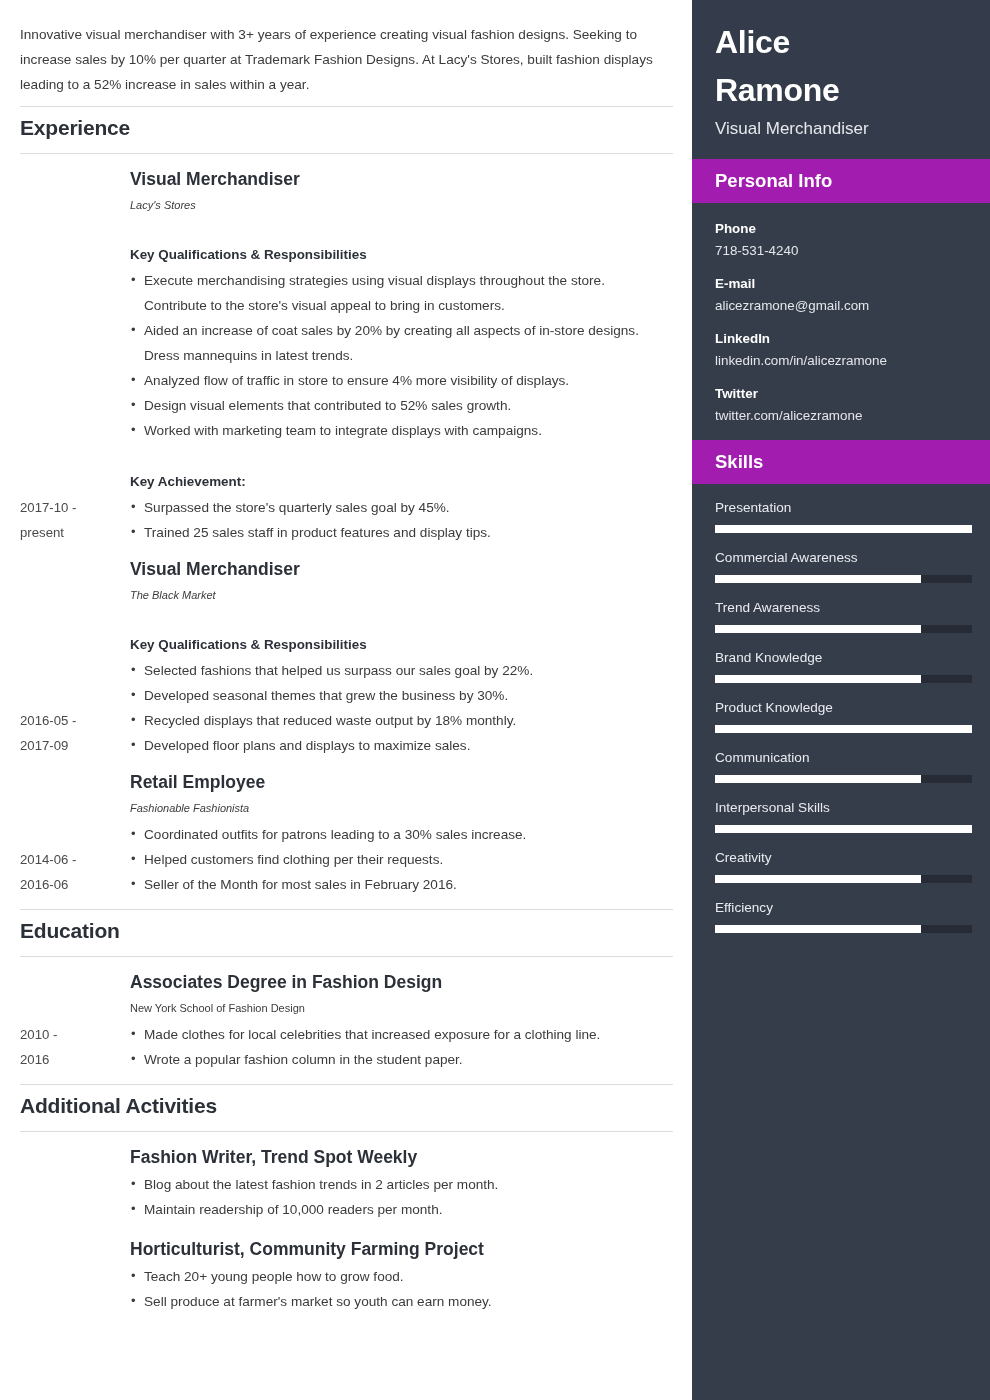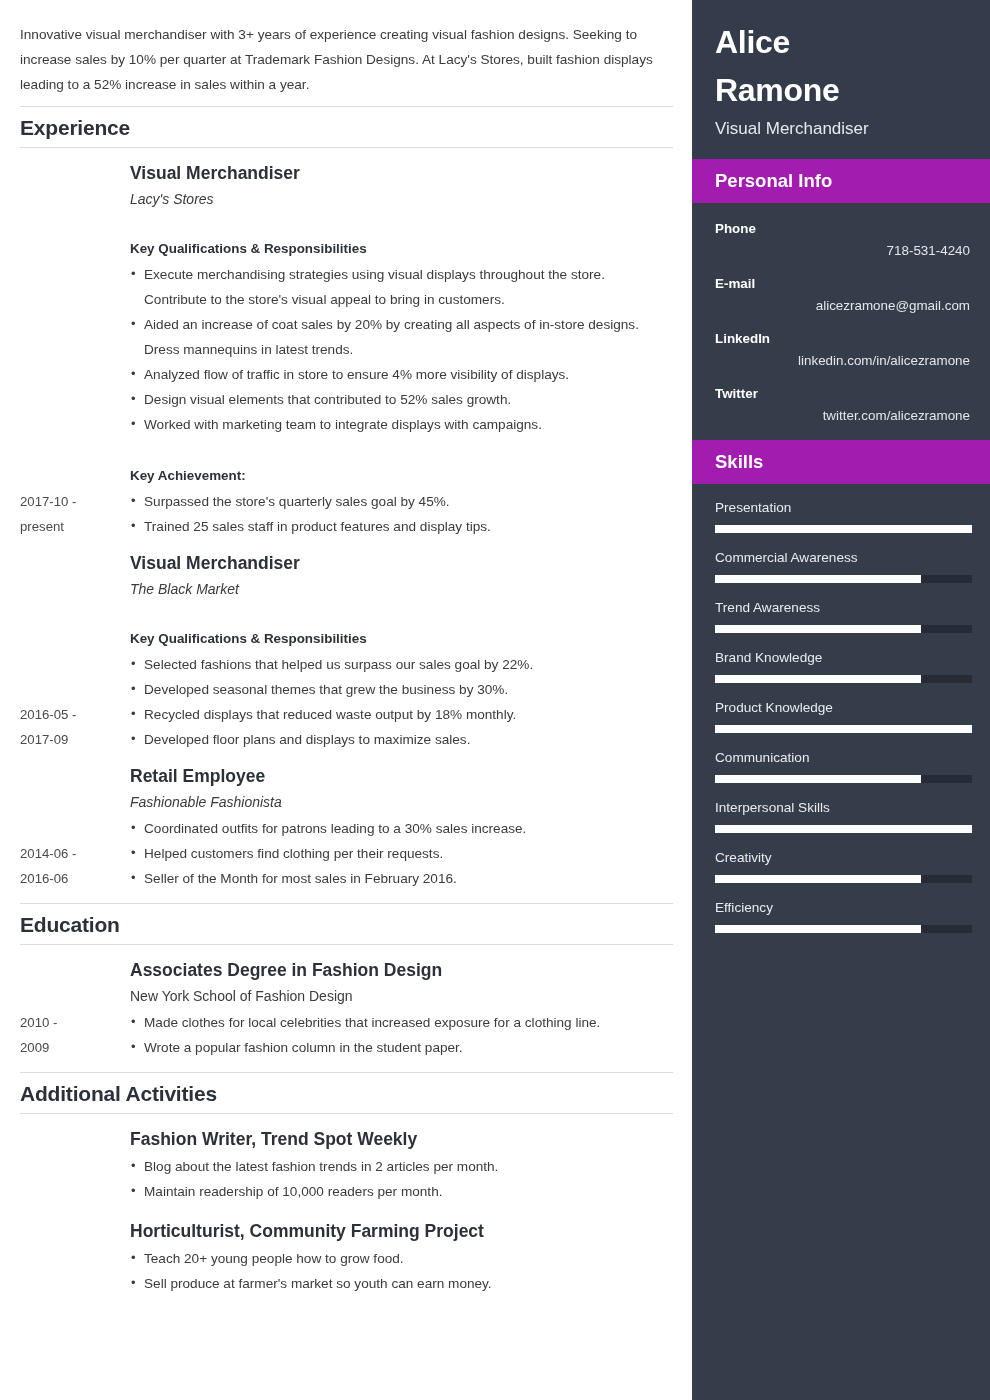--- a/index.html
+++ b/index.html
@@ -29,21 +29,21 @@
     line-height: 25px;
     color: #3b3b3b;
     padding-right: 4px;
     margin-bottom: 9px;
   }
 
   .section { margin-bottom: 0; }
   .section-head {
     border-top: 1px solid #dcdcdc;
     border-bottom: 1px solid #dcdcdc;
-    padding: 9px 0 7px 0;
+    padding: 9px 0 13px 0;
     margin-bottom: 13px;
   }
   .section-head h2 {
     font-size: 21px;
     font-weight: bold;
     color: #2c3038;
     letter-spacing: -0.2px;
   }
 
   .entry { display: flex; align-items: flex-end; margin-bottom: 4px; }
@@ -59,21 +59,21 @@
   .entry-body { flex: 1; min-width: 0; padding-right: 10px; }
 
   .entry-title {
     font-size: 17.5px;
     font-weight: bold;
     color: #2c3038;
     line-height: 24px;
     margin-bottom: 3px;
   }
   .entry-org {
-    font-size: 14px;
+    font-size: 11px;
     font-style: italic;
     color: #3b3b3b;
     line-height: 22px;
     margin-bottom: 3px;
   }
   .entry-org.plain { font-style: normal; }
   .entry-sub {
     font-size: 13.4px;
     font-weight: bold;
     color: #2c3038;
@@ -142,21 +142,20 @@
     font-size: 13.4px;
     font-weight: bold;
     color: #ffffff;
     line-height: 20px;
     margin-bottom: 2px;
   }
   .info-value {
     font-size: 13.4px;
     color: #e4e6ea;
     line-height: 20px;
-    text-align: right;
   }
 
   .skills-wrap { padding: 14px 20px 20px 23px; }
   .skill { margin-bottom: 15px; }
   .skill:last-child { margin-bottom: 0; }
   .skill-name {
     font-size: 13.6px;
     color: #e9ebef;
     line-height: 20px;
     margin-bottom: 7px;
@@ -249,21 +248,21 @@
       <div class="gap-sm"></div>
     </div>
 
     <div class="section">
       <div class="section-head">
         <h2>Education</h2>
       </div>
       <div class="entry">
         <div class="entry-date">
           <span>2010 -</span>
-          <span>2009</span>
+          <span>2016</span>
         </div>
         <div class="entry-body">
           <div class="entry-title">Associates Degree in Fashion Design</div>
           <div class="entry-org plain">New York School of Fashion Design</div>
           <ul class="bullets">
             <li>Made clothes for local celebrities that increased exposure for a clothing line.</li>
             <li>Wrote a popular fashion column in the student paper.</li>
           </ul>
         </div>
       </div>

